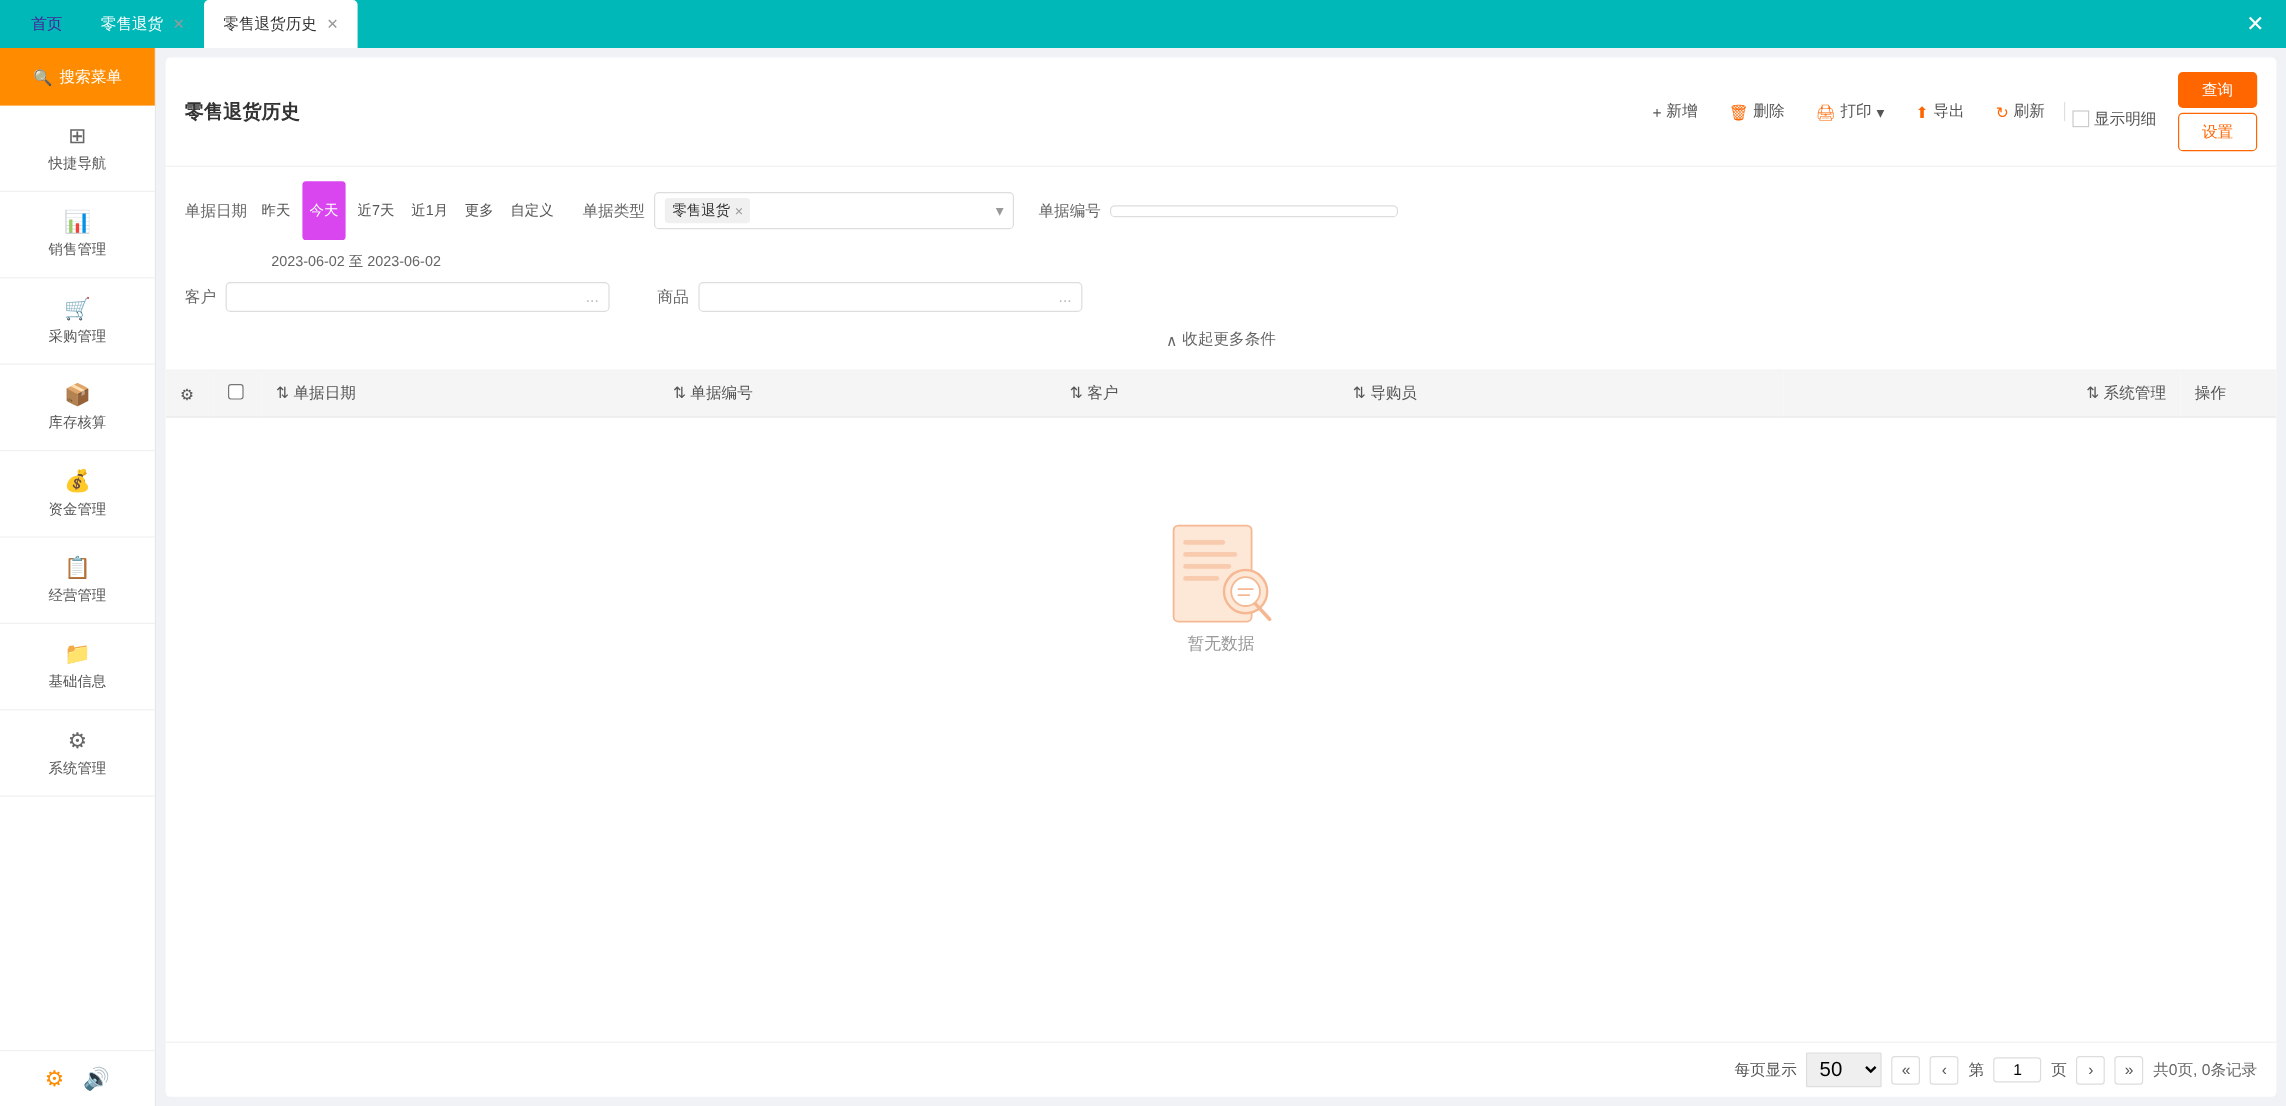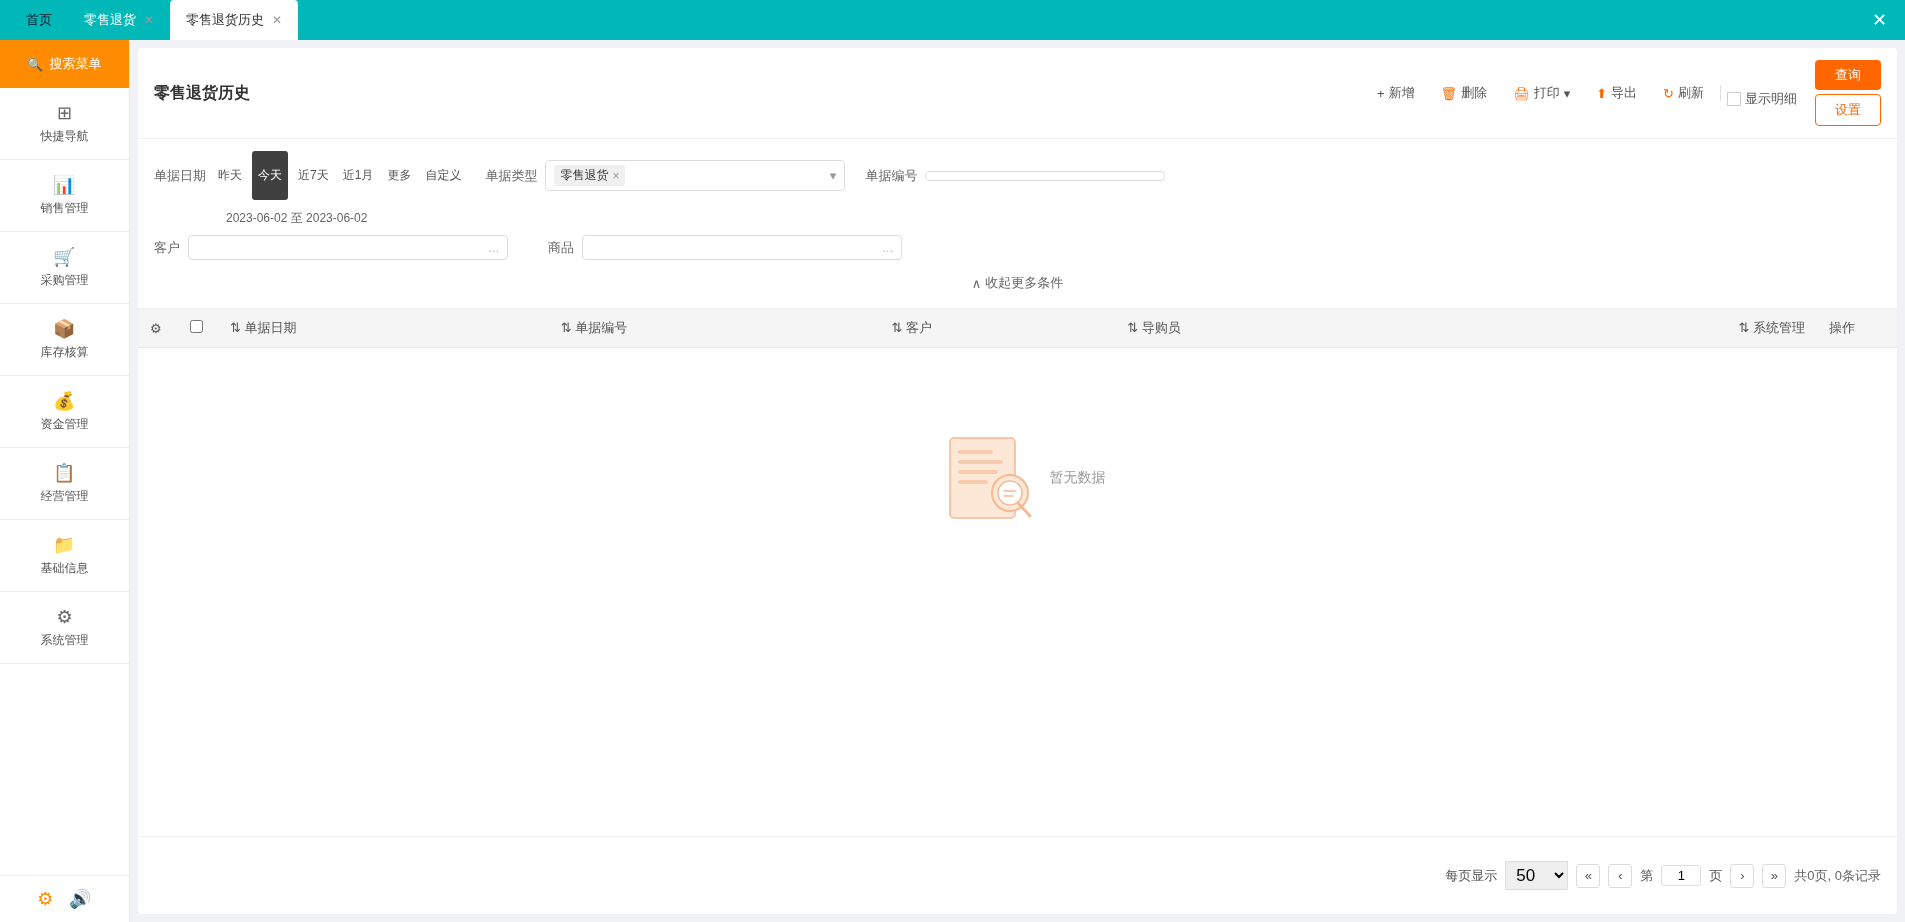--- a/index.html
+++ b/index.html
@@ -3,21 +3,21 @@
   <meta charset="utf-8">
   <style>
     * { margin: 0; padding: 0; box-sizing: border-box; }
     body { font-family: 'Microsoft YaHei', sans-serif; font-size: 13px; color: #333; background: #f0f2f5; display: flex; flex-direction: column; height: 922px; width: 1905px; overflow: hidden; }
 
     
     .top-bar { background: #00b8b8; height: 40px; display: flex; align-items: center; padding: 0 10px; flex-shrink: 0; }
     .tab { display: flex; align-items: center; height: 40px; padding: 0 16px; color: #fff; cursor: pointer; font-size: 13px; position: relative; }
     .tab.active { background: #fff; color: #333; border-radius: 4px 4px 0 0; }
     .tab .close-icon { margin-left: 8px; font-size: 12px; color: #999; cursor: pointer; }
-    .tab.home { background: transparent; color: #0f172a; }
+    .tab.home { background: transparent; color: #4c1d95; }
     .top-close { margin-left: auto; color: #fff; font-size: 18px; cursor: pointer; padding: 0 8px; }
 
     
     .main-layout { display: flex; flex: 1; overflow: hidden; }
 
     
     .sidebar { width: 130px; background: #fff; display: flex; flex-direction: column; border-right: 1px solid #e8e8e8; flex-shrink: 0; }
     .search-menu { height: 48px; background: #ff8c00; display: flex; align-items: center; justify-content: center; color: #fff; font-size: 13px; cursor: pointer; gap: 6px; }
     .nav-item { display: flex; flex-direction: column; align-items: center; justify-content: center; padding: 14px 0; cursor: pointer; border-bottom: 1px solid #f0f0f0; gap: 4px; font-size: 12px; color: #555; }
     .nav-icon { font-size: 18px; color: #666; }
@@ -35,41 +35,41 @@
     .btn-set { background: #fff; color: #ff6600; border: 1px solid #ff6600; padding: 6px 16px; border-radius: 4px; cursor: pointer; font-size: 13px; }
     .display-detail { display: flex; align-items: center; gap: 4px; font-size: 13px; color: #555; margin-top: 12px; }
     .checkbox-display { width: 14px; height: 14px; border: 1px solid #ccc; display: inline-block; }
 
     
     .filter-area { padding: 12px 16px; border-bottom: 1px solid #f0f0f0; }
     .filter-row { display: flex; align-items: center; gap: 20px; margin-bottom: 10px; }
     .filter-label { color: #666; font-size: 13px; white-space: nowrap; }
     .date-options { display: flex; align-items: center; gap: 6px; }
     .date-opt { color: #555; font-size: 12px; cursor: pointer; padding: 2px 4px; }
-    .date-opt.active { background: #404040; color: #fff; border-radius: 3px; padding: 16px 6px; }
+    .date-opt.active { background: #d946ef; color: #fff; border-radius: 3px; padding: 16px 6px; }
     .filter-input { border: 1px solid #ddd; border-radius: 4px; padding: 4px 8px; font-size: 13px; color: #333; min-width: 200px; cursor: pointer; display: flex; align-items: center; justify-content: space-between; }
     .tag { background: #f0f0f0; border-radius: 3px; padding: 2px 6px; font-size: 12px; display: flex; align-items: center; gap: 4px; }
     .tag-close { cursor: pointer; color: #999; }
     .type-select { border: 1px solid #ddd; border-radius: 4px; padding: 4px 8px; font-size: 13px; min-width: 300px; display: flex; align-items: center; justify-content: space-between; }
     .collapse-btn { display: flex; align-items: center; gap: 4px; color: #666; font-size: 13px; cursor: pointer; margin: 4px auto; width: fit-content; }
     .filter-row2 { display: flex; align-items: center; gap: 40px; }
     .filter-field { display: flex; align-items: center; gap: 8px; }
     .field-input { border: 1px solid #ddd; border-radius: 4px; padding: 4px 8px; font-size: 13px; min-width: 280px; color: #999; display: flex; align-items: center; justify-content: flex-end; }
 
     
     .table-area { flex: 1; overflow: auto; }
     .data-table { width: 100%; border-collapse: collapse; }
     .data-table th { background: #f5f5f5; border-bottom: 1px solid #e8e8e8; padding: 10px 12px; text-align: left; font-weight: normal; color: #555; font-size: 13px; white-space: nowrap; }
     .th-settings { width: 40px; text-align: center; }
     .th-check { width: 40px; text-align: center; }
-    .empty-area { display: flex; flex-direction: row; align-items: center; justify-content: center; padding: 80px 0; }
+    .empty-area { display: flex; flex-direction: column; align-items: center; justify-content: center; padding: 80px 0; }
     .empty-text { color: #999; font-size: 14px; }
 
     
-    .pagination { display: flex; align-items: center; justify-content: flex-end; padding: 24px 16px; border-top: 1px solid #f0f0f0; gap: 8px; font-size: 13px; color: #555; }
+    .pagination { display: flex; align-items: center; justify-content: flex-end; padding: 8px 16px; border-top: 1px solid #f0f0f0; gap: 8px; font-size: 13px; color: #555; }
     .page-size-select { border: 1px solid #ddd; border-radius: 1px; padding: 3px 6px; font-size: 17px; }
     .page-btn { width: 24px; height: 24px; display: flex; align-items: center; justify-content: center; border: 1px solid #ddd; border-radius: 3px; cursor: pointer; color: #555; background: #fff; }
     .page-input { width: 40px; border: 1px solid #ddd; border-radius: 3px; text-align: center; padding: 2px; font-size: 13px; }
     .page-info { color: #666; }
 
     
     .empty-illustration { width: 120px; height: 100px; }
 
     
     .header-right { display: flex; align-items: center; gap: 6px; }

